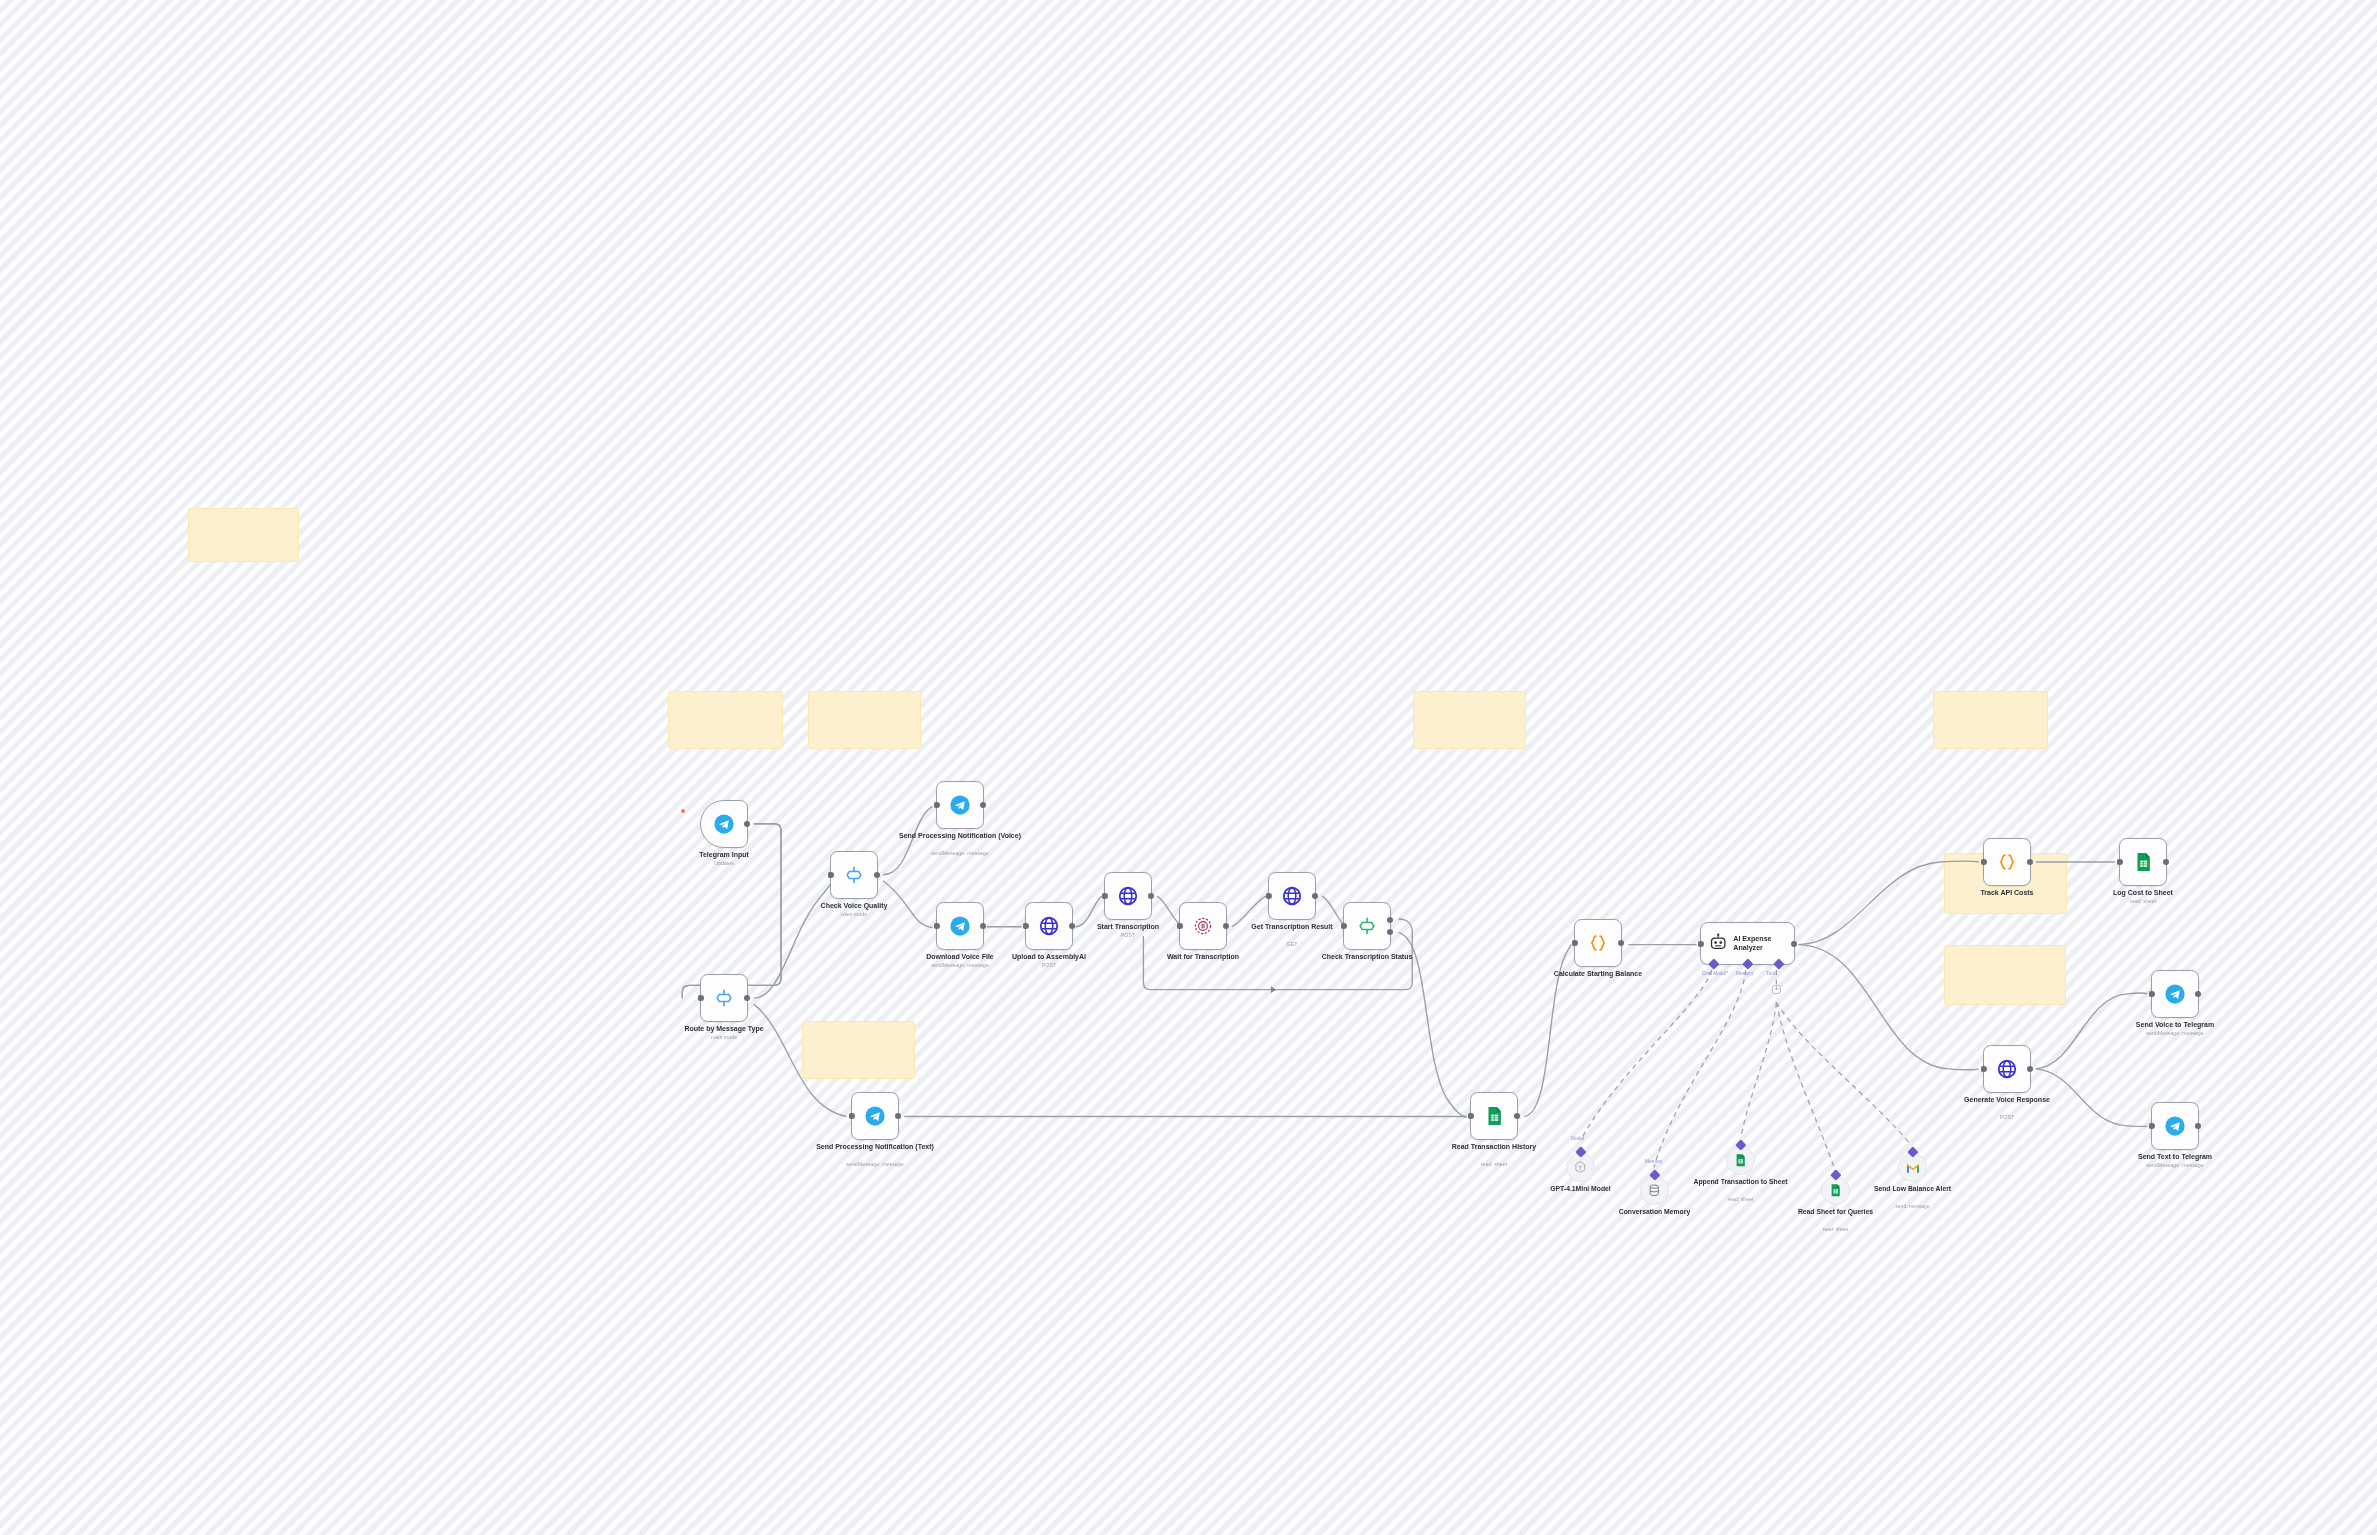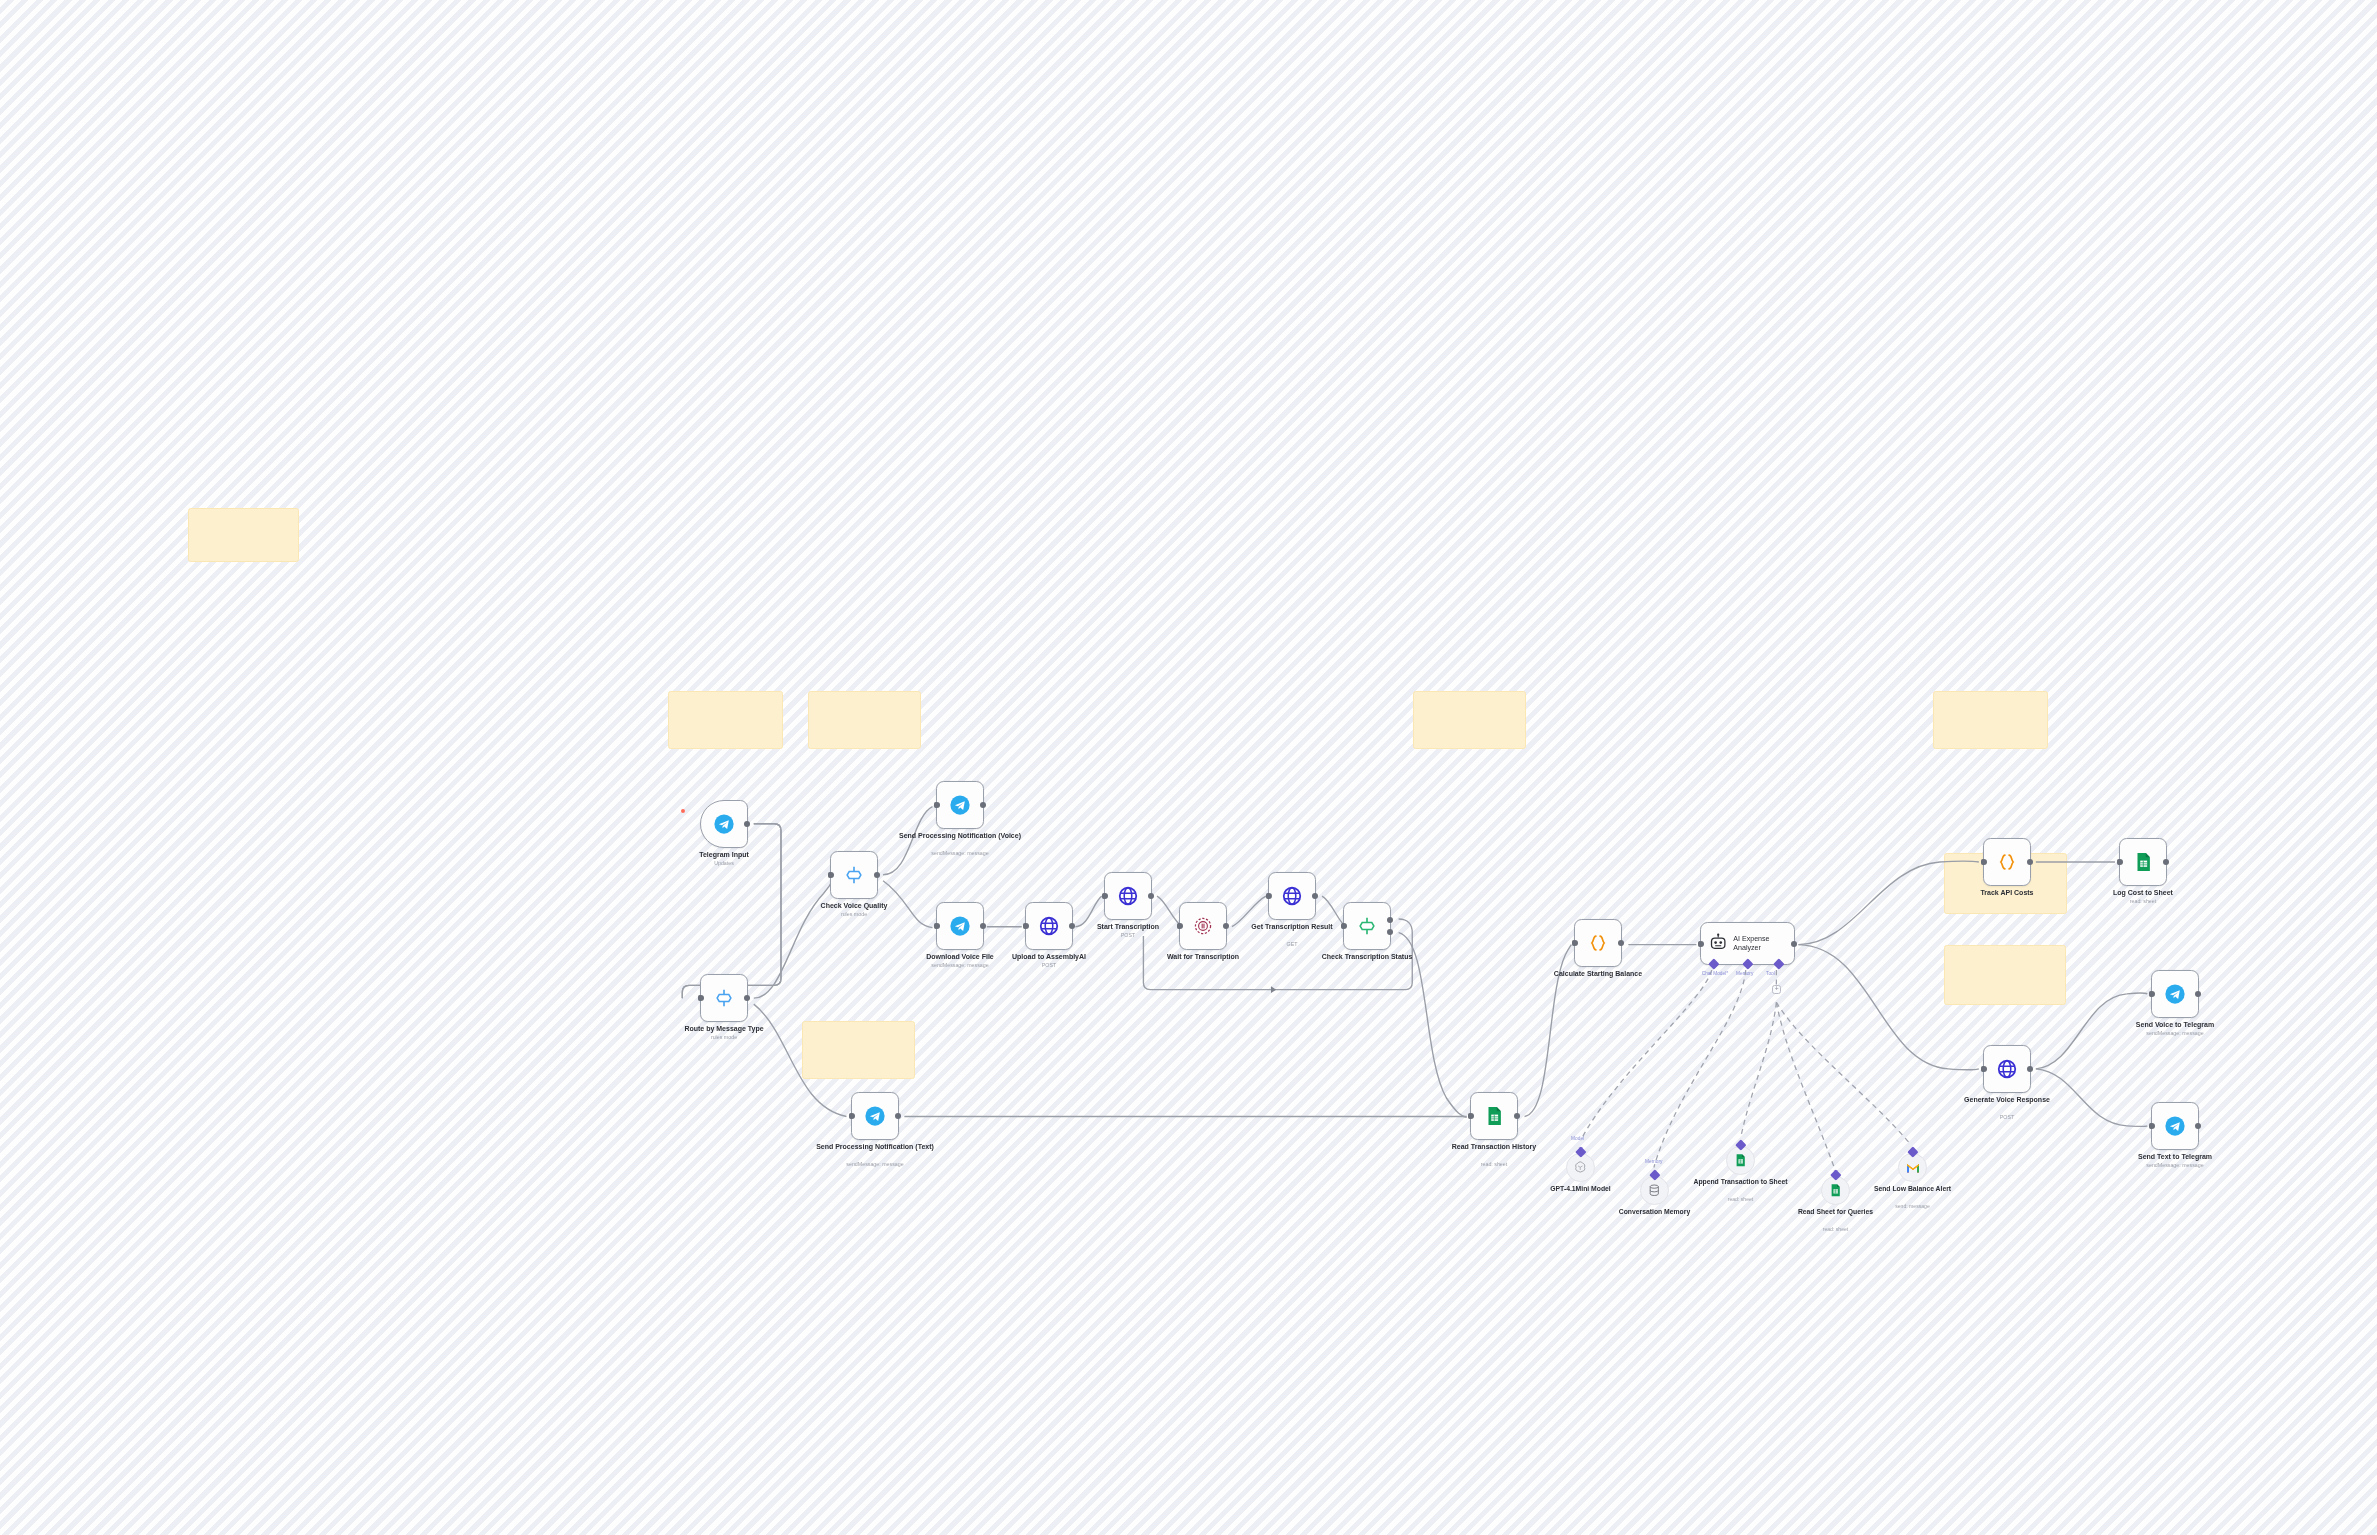--- a/index.html
+++ b/index.html
@@ -93,21 +93,21 @@
     left: 50%;
     transform: translateX(-50%);
     width: 136px;
     text-align: center;
     font-size: 5.3px;
     color: #9a9ea8;
     line-height: 6.3px;
   }
   .node-title-inline {
     font-size: 7.1px;
-    font-weight: 400;
+    font-weight: 700;
     color: #2d2f36;
     line-height: 8.5px;
     width: 53px;
   }
   
   .port {
     position: absolute;
     width: 6px; height: 6px;
     background: #6a6f79;
     border-radius: 50%;

